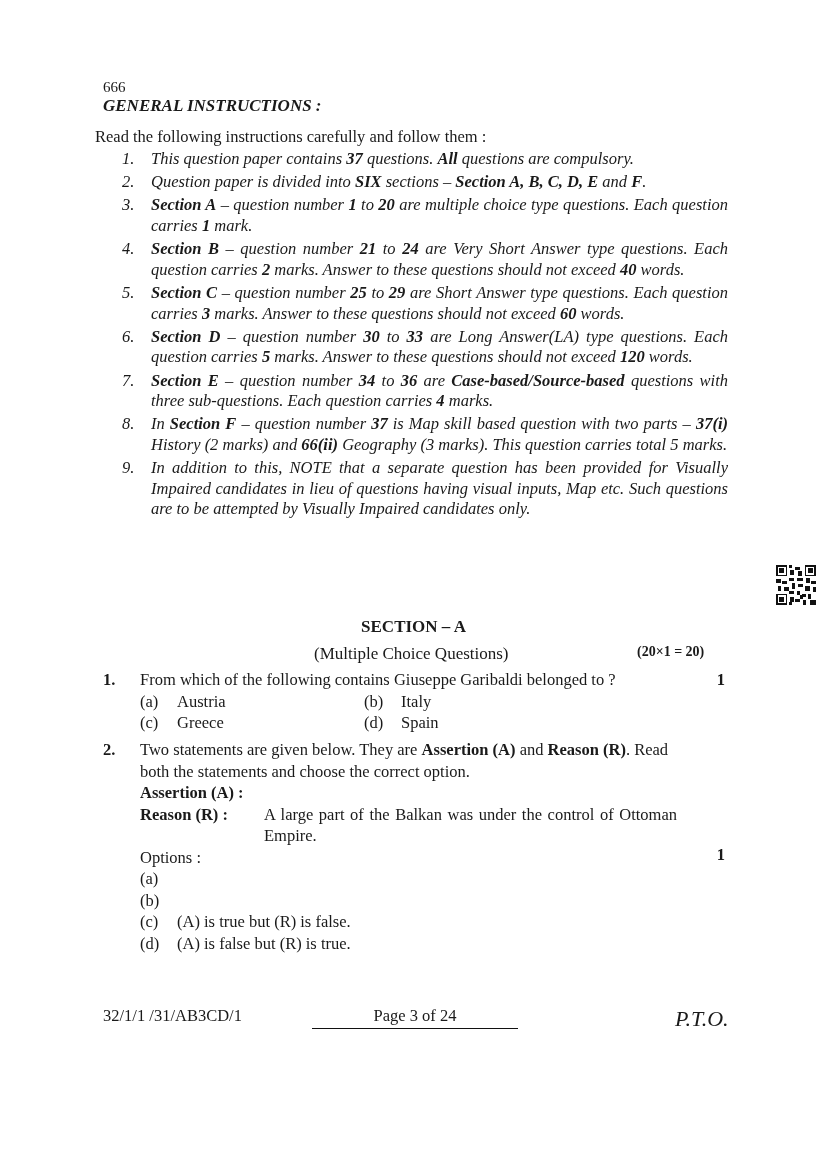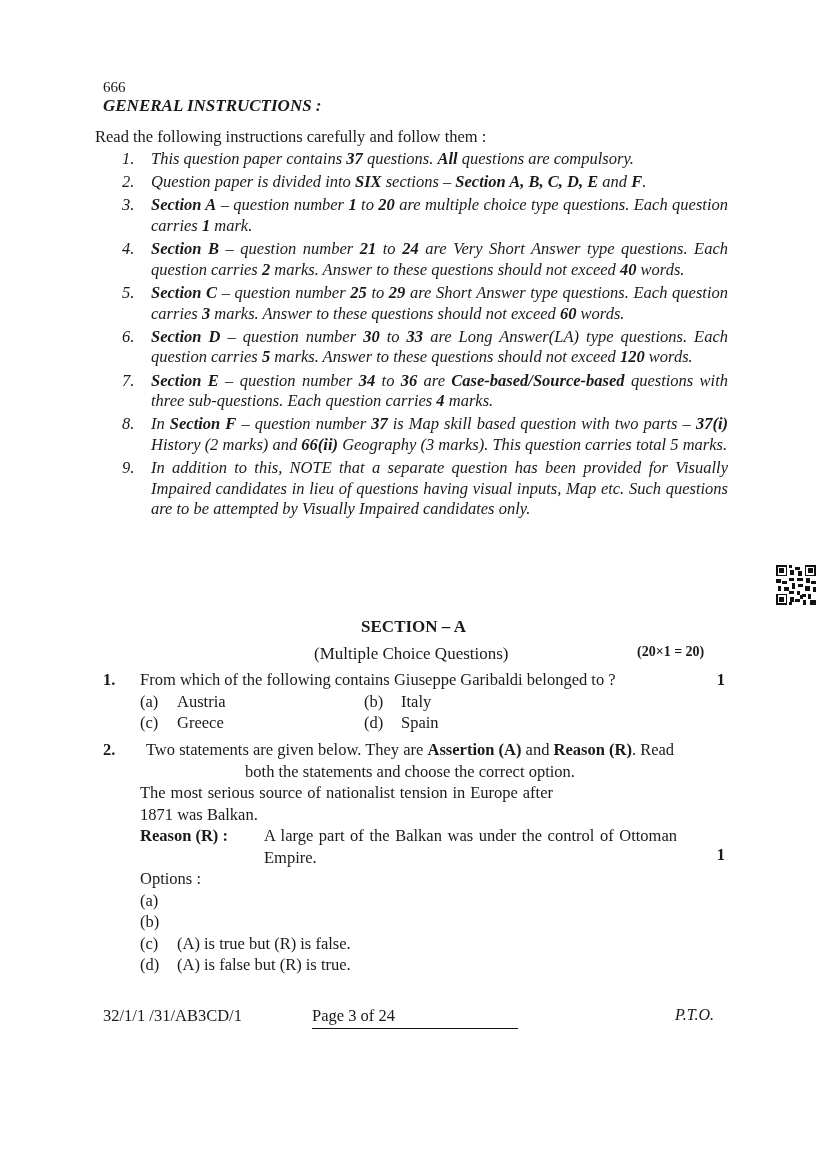--- a/index.html
+++ b/index.html
@@ -26,22 +26,22 @@
   .opt-grid { display: grid; grid-template-columns: 224px 200px; }
   .opt { display: flex; }
   .opt-l { width: 37px; flex: none; }
   .ar-row { display: flex; }
   .ar-label { width: 124px; flex: none; font-weight: bold; }
   .ar-text { width: 413px; text-align: justify; }
   .optlist .opt { display: flex; }
   .optlist .opt-l { width: 37px; }
   .optlist .opt-t { width: 500px; text-align: justify; }
   .footer-code { left: 103px; top: 1006px; font-size: 16.5px; }
-  .footer-page { left: 312px; top: 1006px; width: 206px; font-size: 16.5px; padding-bottom: 2px; border-bottom: 1.5px solid #111; }
-  .footer-pto { left: 675px; top: 1006px; font-size: 16px; font-style: italic; }
+  .footer-page { left: 312px; top: 1006px; width: 206px; text-align: center; font-size: 16.5px; padding-bottom: 2px; border-bottom: 1.5px solid #111; }
+  .footer-pto { left: 675px; top: 1006px; font-size: 22px; font-style: italic; }
 </style>
 </head>
 <body>
 
 <div class="page">
 
   <div class="abs code">666</div>
   <div class="abs gi-title">GENERAL INSTRUCTIONS :</div>
   <div class="abs gi-intro">Read the following instructions carefully and follow them :</div>
 
@@ -151,23 +151,23 @@
             <span>Spain</span>
           </div>
       </div>
     </div>
     <span class="mark" style="top:0;">1</span>
   </div>
 
   <div class="abs q" style="top:739px;">
     <span class="qnum">2.</span>
     <div class="qbody">
-      <div id="q2-intro" style="width:540px;text-align:center;"><span>Two statements are given below. They are </span><b>Assertion (A)</b><span> and </span><b>Reason (R)</b><span>. Read both the statements and choose the correct option.</span></div>
+      <div id="q2-intro" style="width:540px;"><span>Two statements are given below. They are </span><b>Assertion (A)</b><span> and </span><b>Reason (R)</b><span>. Read both the statements and choose the correct option.</span></div>
       <div class="ar-row">
-        <span class="ar-text">The most serious source of nationalist tension in Europe after 1871 was Balkan.</span>
+        <span class="ar-label">Assertion (A) :</span>
       </div>
       <div class="ar-row">
         <span class="ar-label">Reason (R) :</span>
         <span class="ar-text">A large part of the Balkan was under the control of Ottoman Empire.</span>
       </div>
       <div style="font-weight:normal;">Options :</div>
       <div class="optlist">
         <div class="opt">
             <span class="opt-l">(a)</span>
           </div>

